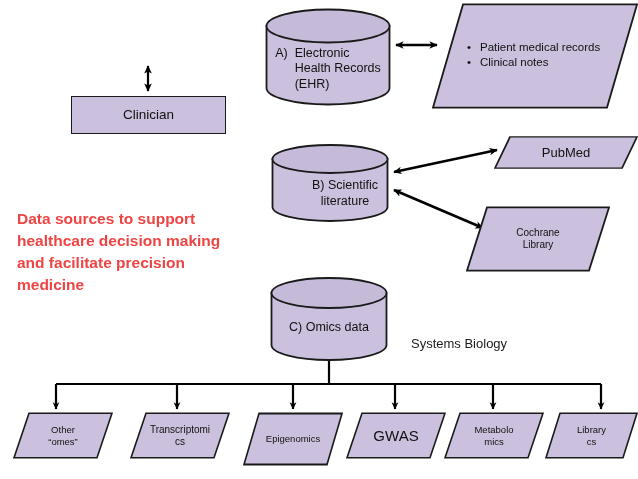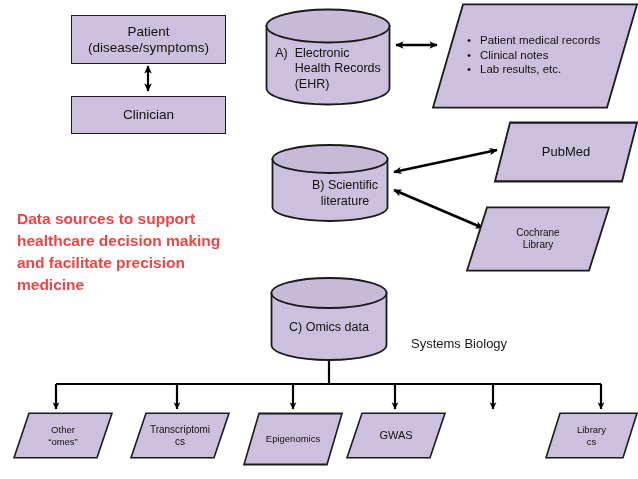--- a/index.html
+++ b/index.html
@@ -145,26 +145,20 @@
       <line x1="56" y1="384" x2="601" y2="384" stroke="#000" stroke-width="2.2"></line>
       <line x1="56" y1="384" x2="56" y2="409" stroke="#000" stroke-width="2.2" marker-end="url(#ah-sm)"></line>
       <line x1="177" y1="384" x2="177" y2="409" stroke="#000" stroke-width="2.2" marker-end="url(#ah-sm)"></line>
       <line x1="293" y1="384" x2="293" y2="409" stroke="#000" stroke-width="2.2" marker-end="url(#ah-sm)"></line>
       <line x1="395" y1="384" x2="395" y2="409" stroke="#000" stroke-width="2.2" marker-end="url(#ah-sm)"></line>
       <line x1="493" y1="384" x2="493" y2="409" stroke="#000" stroke-width="2.2" marker-end="url(#ah-sm)"></line>
       <line x1="601" y1="384" x2="601" y2="409" stroke="#000" stroke-width="2.2" marker-end="url(#ah-sm)"></line>
     </g>
   </svg>
 
-  <div class="node rect" style="left:71px; top:15px; width:155px; height:49px; font-size:13.5px;">
-    <div>
-      <div>Patient</div>
-      <div>(disease/symptoms)</div>
-    </div>
-  </div>
 
   <div class="node rect" style="left:71px; top:96px; width:155px; height:38px; font-size:13.5px;">
     <span>Clinician</span>
   </div>
 
   <div class="cyl" style="left:265px; top:8px; width:126px; height:98px;">
     <svg viewBox="0 0 126 98" preserveAspectRatio="none">
       <path d="M1.5,18 L1.5,80 A61.5,16.5 0 0 0 124.5,80 L124.5,18 Z" fill="#cbc0dd" stroke="#1a1a1a" stroke-width="1.8"></path>
       <ellipse cx="63" cy="18" rx="61.5" ry="16.5" fill="#c6bad9" stroke="#1a1a1a" stroke-width="1.8"></ellipse>
     </svg>
@@ -183,39 +177,38 @@
   <div class="para-wrap" style="left:432px; top:3px; width:206px; height:106px;">
     <div class="para-bg">
       <svg viewBox="0 0 206 106" preserveAspectRatio="none">
         <path d="M31,1.4 L205,1.4 L175,104.6 L1,104.6 Z" fill="#cbc0dd" stroke="#1a1a1a" stroke-width="1.8"></path>
       </svg>
     </div>
     <div class="para-label left-al" style="padding-left:34px; padding-right:24px;">
       <ul class="bullets" style="font-size:11.5px;">
         <li>Patient medical records</li>
         <li>Clinical notes</li>
-        <li>Lab results, etc.</li>
       </ul>
     </div>
   </div>
 
   <div class="cyl" style="left:271px; top:144px; width:118px; height:78px;">
     <svg viewBox="0 0 118 78" preserveAspectRatio="none">
       <path d="M1.5,15 L1.5,63 A57.5,14 0 0 0 116.5,63 L116.5,15 Z" fill="#cbc0dd" stroke="#1a1a1a" stroke-width="1.8"></path>
       <ellipse cx="59" cy="15" rx="57.5" ry="14" fill="#c6bad9" stroke="#1a1a1a" stroke-width="1.8"></ellipse>
     </svg>
     <div class="cyl-label" style="top:26px; height:48px; font-size:12.5px;margin-left:30px;">
       <div>
         <div>B) Scientific</div>
         <div>literature</div>
       </div>
     </div>
   </div>
 
-  <div class="para-wrap" style="left:494px; top:121px; width:144px; height:62px;">
+  <div class="para-wrap" style="left:494px; top:136px; width:144px; height:33px;">
     <div class="para-bg">
       <svg viewBox="0 0 144 50" preserveAspectRatio="none">
         <path d="M16,1.4 L143,1.4 L128,48.6 L1,48.6 Z" fill="#cbc0dd" stroke="#1a1a1a" stroke-width="1.8"></path>
       </svg>
     </div>
     <div class="para-label" style="font-size:13px;">
       <span>PubMed</span>
     </div>
   </div>
 
@@ -288,28 +281,41 @@
       </div>
     </div>
   </div>
 
   <div class="para-wrap" style="left:346px; top:412px; width:100px; height:47px;">
     <div class="para-bg">
       <svg viewBox="0 0 100 47" preserveAspectRatio="none">
         <path d="M16,1.3 L99,1.3 L84,45.7 L1,45.7 Z" fill="#cbc0dd" stroke="#1a1a1a" stroke-width="1.6"></path>
       </svg>
     </div>
-    <div class="para-label" style="font-size:11px;">
+    <div class="para-label" style="font-size:15px;">
       <div>
         <div>GWAS</div>
         <div></div>
       </div>
     </div>
   </div>
 
+  <div class="para-wrap" style="left:444px; top:412px; width:100px; height:47px;">
+    <div class="para-bg">
+      <svg viewBox="0 0 100 47" preserveAspectRatio="none">
+        <path d="M16,1.3 L99,1.3 L84,45.7 L1,45.7 Z" fill="#cbc0dd" stroke="#1a1a1a" stroke-width="1.6"></path>
+      </svg>
+    </div>
+    <div class="para-label" style="font-size:9.5px;">
+      <div>
+        <div>Metabolo</div>
+        <div>mics</div>
+      </div>
+    </div>
+  </div>
 
   <div class="para-wrap" style="left:545px; top:412px; width:93px; height:47px;">
     <div class="para-bg">
       <svg viewBox="0 0 93 47" preserveAspectRatio="none">
         <path d="M15,1.3 L92,1.3 L78,45.7 L1,45.7 Z" fill="#cbc0dd" stroke="#1a1a1a" stroke-width="1.6"></path>
       </svg>
     </div>
     <div class="para-label" style="font-size:9.5px;">
       <div>
         <div>Library</div>

